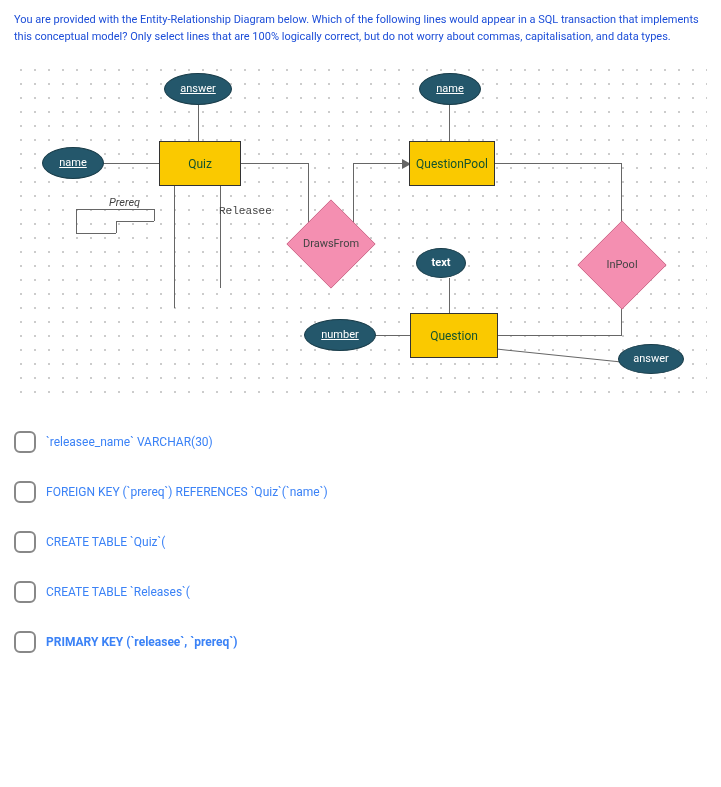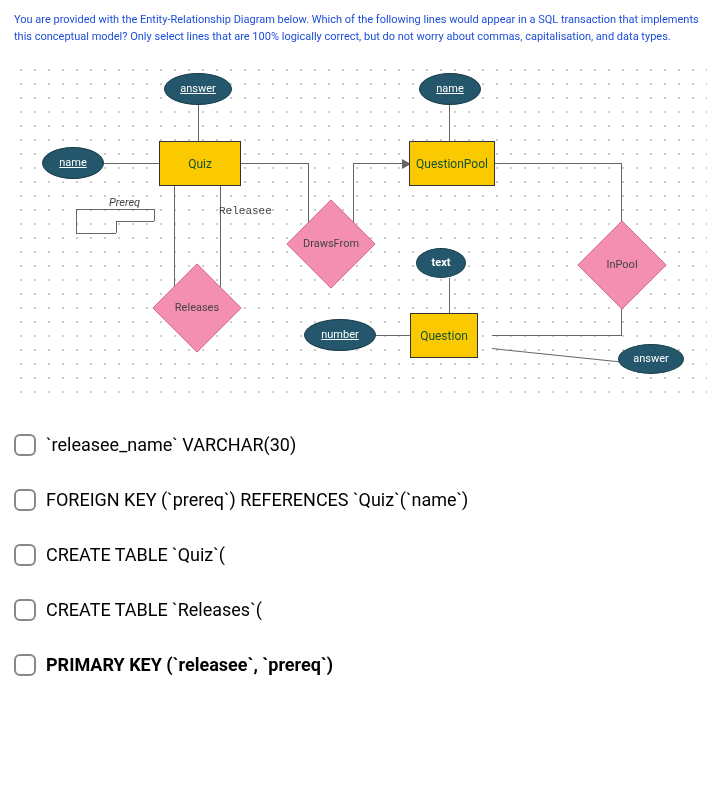--- a/index.html
+++ b/index.html
@@ -78,22 +78,22 @@
       background: rgba(255,255,255,0.0);
     }
     .options {
       margin-top: 6px;
     }
     .option-row {
       display: flex;
       align-items: center;
       gap: 10px;
       margin-bottom: 28px;
-      font-size: 18px;
-      color: #000000;
+      font-size: 12px;
+      color: #3b82f6;
     }
     .checkbox {
       width: 22px;
       height: 22px;
       border: 2px solid #888;
       border-radius: 6px;
       background: #fff;
       flex-shrink: 0;
     }
     .arrow-head {
@@ -146,26 +146,22 @@
 
   <div class="attr-oval underlined" style="left:150px; top:10px; width:68px; height:32px;">answer</div>
   <div class="attr-oval underlined" style="left:28px; top:84px; width:62px; height:32px;">name</div>
   <div class="attr-oval underlined" style="left:405px; top:10px; width:62px; height:32px;">name</div>
   <div class="attr-oval underlined" style="left:290px; top:256px; width:72px; height:32px;">number</div>
   <div class="attr-oval" style="left:402px; top:185px; width:50px; height:30px;font-weight:bold;">text</div>
   <div class="attr-oval" style="left:604px; top:281px; width:66px; height:30px;">answer</div>
 
   <div class="entity" style="left:145px; top:78px; width:82px; height:45px;">Quiz</div>
   <div class="entity" style="left:395px; top:78px; width:86px; height:45px;">QuestionPool</div>
-  <div class="entity" style="left:396px; top:250px; width:68px; height:45px;">Question</div>
+  <div class="entity" style="left:396px; top:250px; width:88px; height:45px;">Question</div>
 
-  <div class="diamond" style="left:138px; top:200px;">
-    <div class="diamond-shape"></div>
-    <div class="diamond-label">Releases</div>
-  </div>
   <div class="diamond" style="left:272px; top:136px;">
     <div class="diamond-shape"></div>
     <div class="diamond-label">DrawsFrom</div>
   </div>
   <div class="diamond" style="left:563px; top:157px;">
     <div class="diamond-shape"></div>
     <div class="diamond-label">InPool</div>
   </div>
 
   <div class="small-label" style="left:95px; top:132px;font-style:italic;">Prereq</div>

